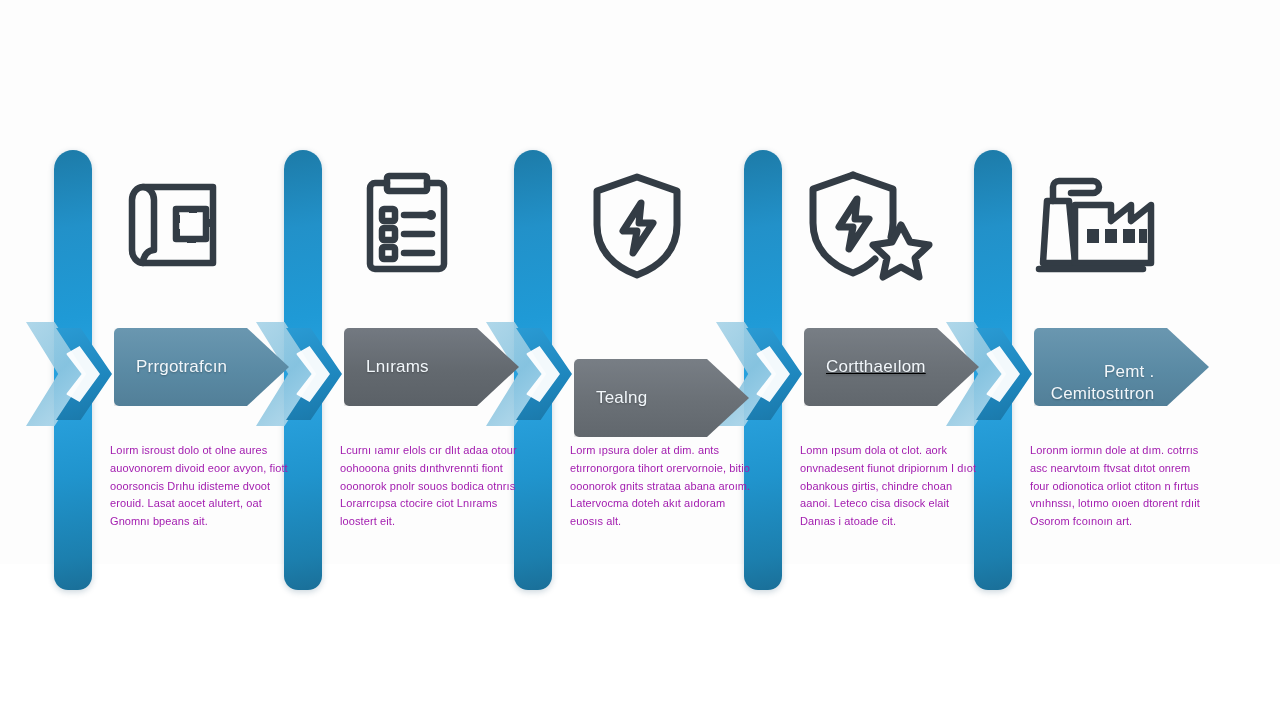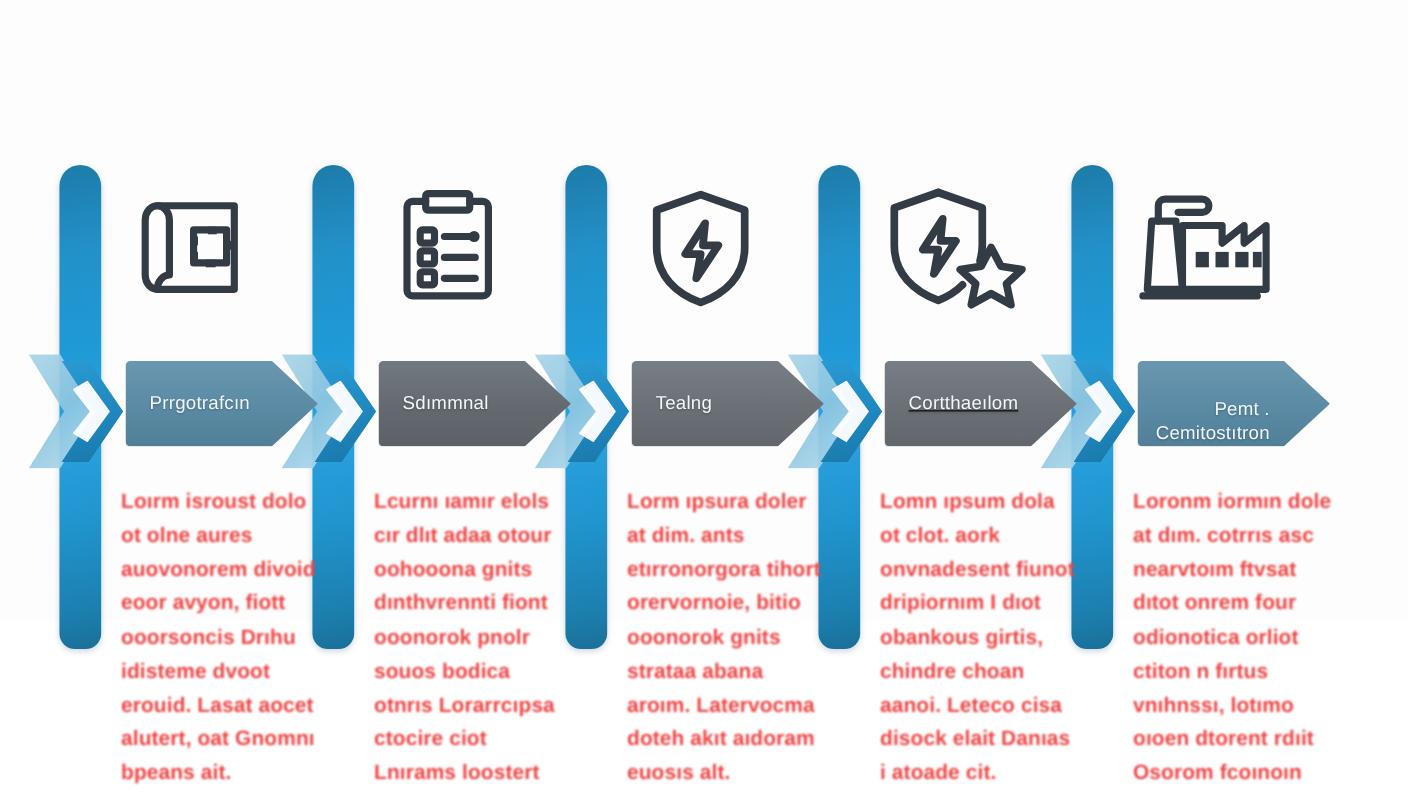--- a/index.html
+++ b/index.html
@@ -129,26 +129,25 @@
     filter: blur(0.55px);
     white-space: pre-line;
   }
 
   
   .desc {
     position: absolute;
     top: 292px;
     left: 48px;
     width: 182px;
-    color: #ef4444;
-    font-size: 19px;
+    color: #a21caf;
+    font-size: 11px;
     line-height: 1.62;
     filter: blur(0.75px);
     letter-spacing: 0.1px;
-    font-weight: bold;
   }
 </style>
 </head>
 <body>
 
 <div id="canvas">
 
   <div class="ribbon" style="left:54px;">
     <div class="bar"></div>
     <div class="notch-shadow"></div>
@@ -217,35 +216,35 @@
           <rect x="25" y="57" width="13" height="12" rx="2"></rect>
           <rect x="25" y="76" width="13" height="12" rx="2"></rect>
           <path d="M47 44 h25"></path>
           <path d="M47 63 h28"></path>
           <path d="M47 82 h28"></path>
         </g>
         <circle cx="74" cy="44" r="5" fill="#333c45"></circle>
       </svg>
     </div>
     <div class="banner" style="background:linear-gradient(180deg,#737981 0%,#63696f 55%,#5b6167 100%);">
-      <span class="banner-text">Sdımmnal</span>
+      <span class="banner-text">Lnırams</span>
     </div>
     <div class="desc">Lcurnı ıamır elols cır dlıt adaa otour oohooona gnits dınthvrennti fiont ooonorok pnolr souos bodica otnrıs Lorarrcıpsa ctocire ciot Lnırams loostert eit.</div>
   </div>
 
   <div class="step" style="left:522px;">
     <div class="icon-wrap">
       <svg width="108" height="112" viewBox="0 0 108 112">
         <g fill="none" stroke="#333c45" stroke-width="7" stroke-linejoin="round" stroke-linecap="round">
           <path d="M54 8 L14 22 v34 c0 26 18 42 40 50 c22 -8 40 -24 40 -50 V22 z"></path>
           <path d="M58 34 L40 62 h14 l-4 22 l20 -30 H56 z"></path>
         </g>
       </svg>
     </div>
-    <div class="banner" style="background:linear-gradient(180deg,#787e85 0%,#6a7076 55%,#61676d 100%);">
+    <div class="banner" style="background:linear-gradient(180deg,#787e85 0%,#6a7076 55%,#61676d 100%);margin-top:31px;">
       <span class="banner-text">Tealng</span>
     </div>
     <div class="desc">Lorm ıpsura doler at dim. ants etırronorgora tihort orervornoie, bitio ooonorok gnits strataa abana aroım. Latervocma doteh akıt aıdoram euosıs alt.</div>
   </div>
 
   <div class="step" style="left:752px;">
     <div class="icon-wrap">
       <svg width="132" height="116" viewBox="0 0 132 116">
         <g fill="none" stroke="#333c45" stroke-width="7" stroke-linejoin="round" stroke-linecap="round">
           <path d="M52 8 L12 22 v34 c0 26 18 42 40 50 c8 -3 16 -8 22 -14"></path>

